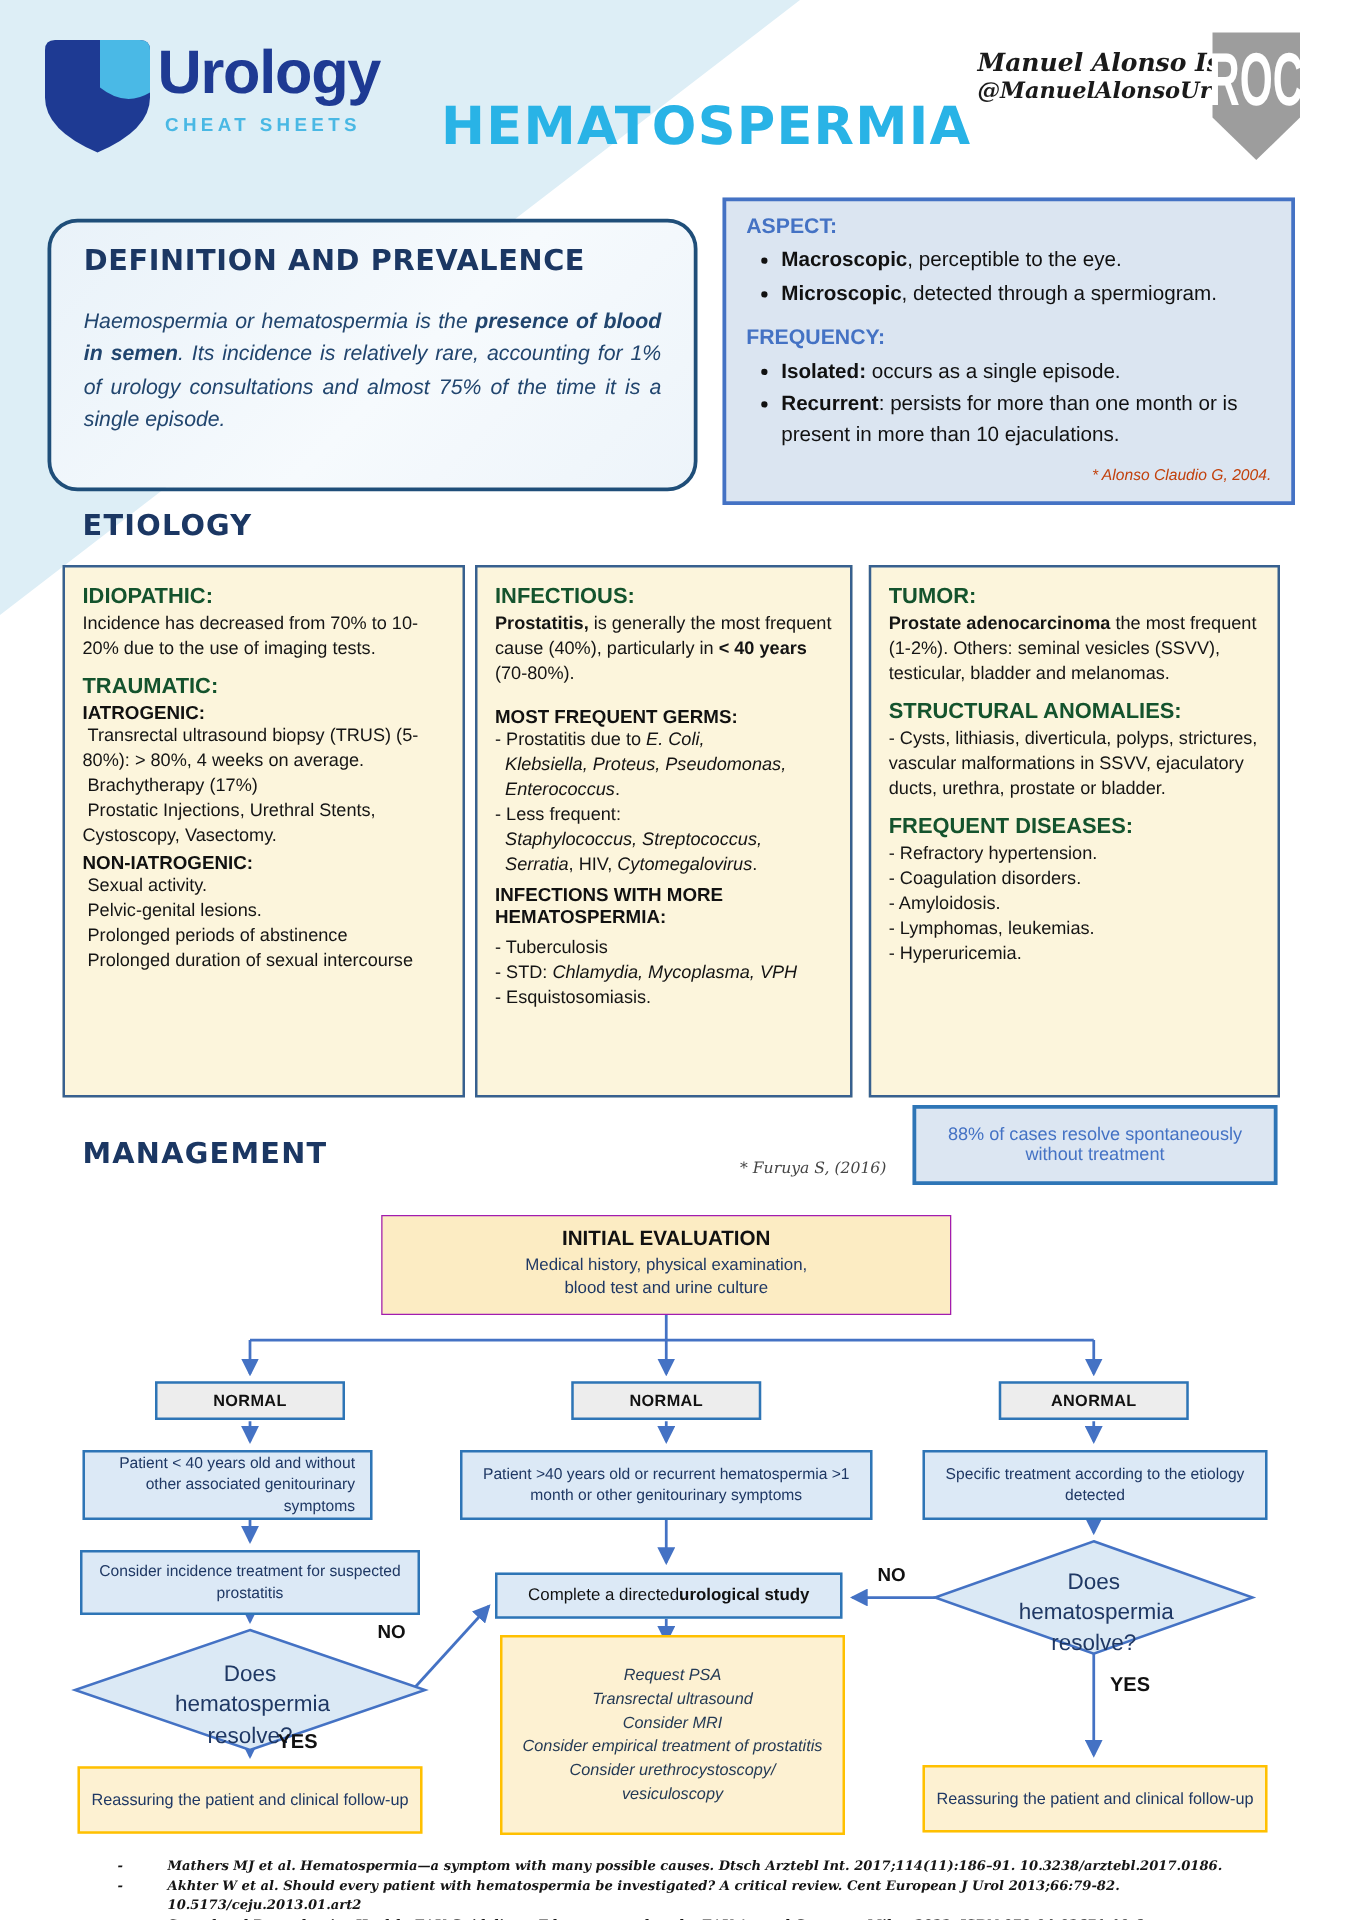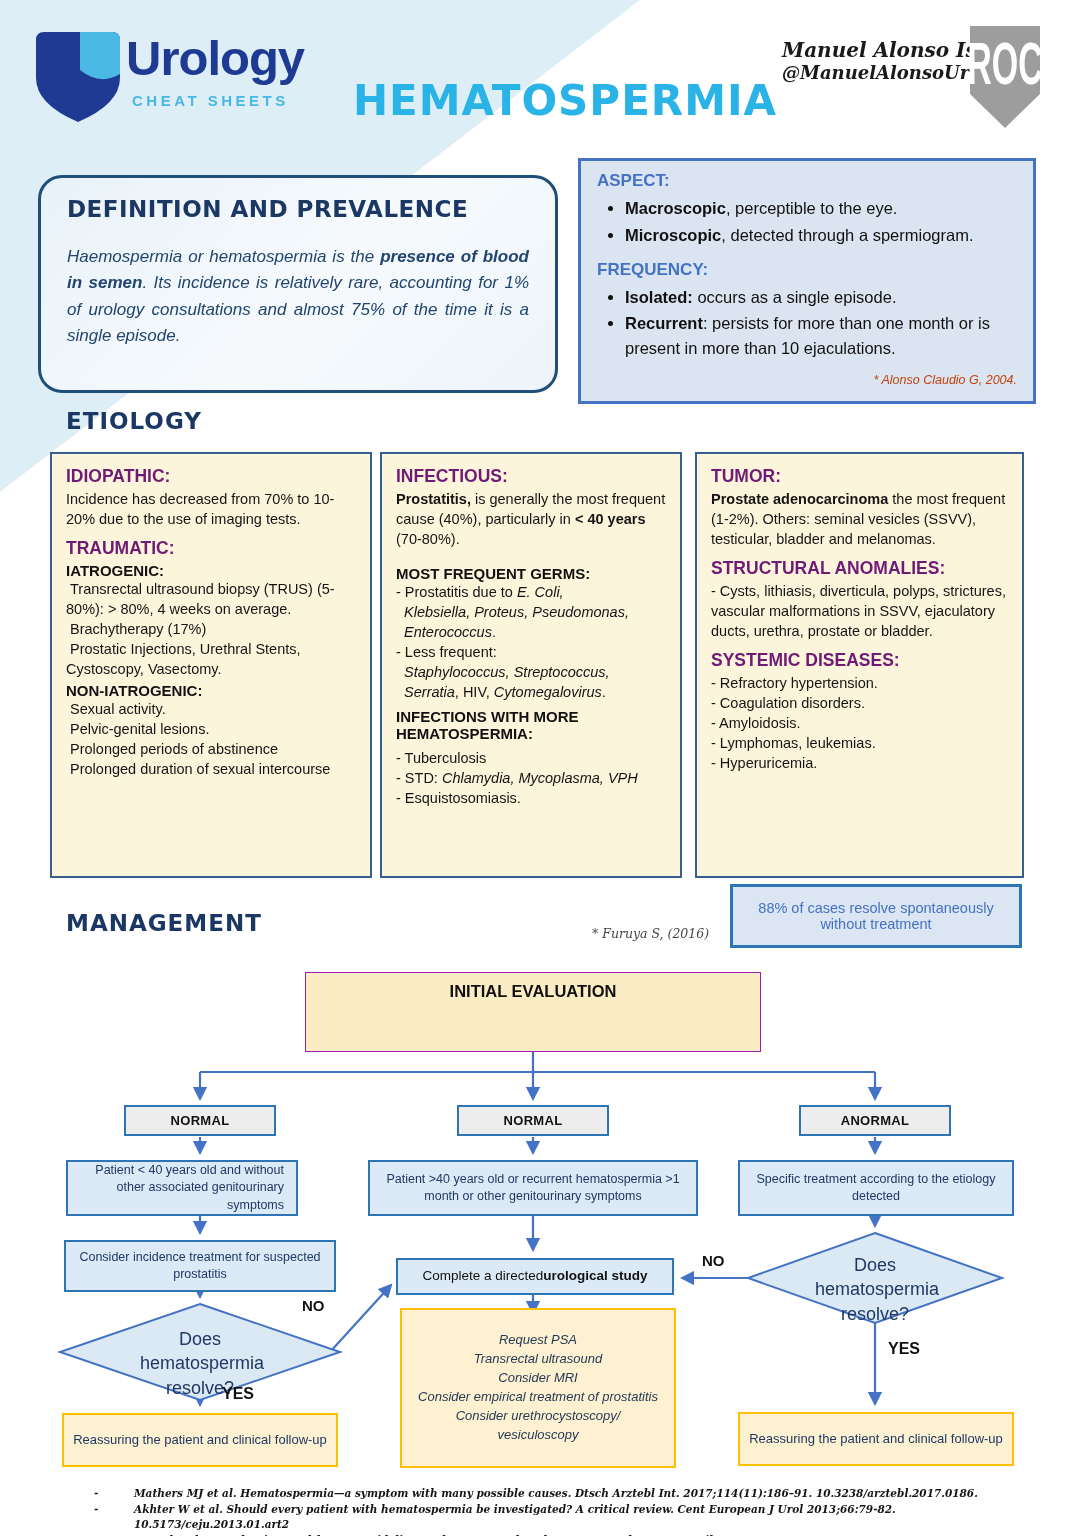--- a/index.html
+++ b/index.html
@@ -31,21 +31,21 @@
   .cite{font-size:12.5px;font-style:italic;color:#c2410c;text-align:right;margin-top:6px;}
   
   .h-sec{font-size:23px;font-weight:bold;color:#1b3763;letter-spacing:1px;font-family:"DejaVu Sans",sans-serif;}
   .h-etiology{left:66px;top:408px;}
   .h-management{left:66px;top:910px;}
   
   .et-box{top:452px;height:426px;background:#fcf5dc;border:2px solid #37608f;box-sizing:border-box;padding:12px 14px;}
   .et1{left:50px;width:322px;}
   .et2{left:380px;width:302px;}
   .et3{left:695px;width:329px;}
-  .et-title{font-size:17.5px;font-weight:bold;color:#701a75;margin:9px 0 2px 0;}
+  .et-title{font-size:17.5px;font-weight:bold;color:#14532d;margin:9px 0 2px 0;}
   .et-title.first{margin-top:0;}
   .et-sub{font-size:15px;font-weight:bold;color:#111;margin-top:3px;}
   .et-body{font-size:14.5px;color:#141414;line-height:1.38;white-space:pre-line;}
   
   .furuya{left:592px;top:926px;font-size:12.5px;font-style:italic;color:#454545;font-family:"DejaVu Serif",serif;}
   .note-box{left:730px;top:884px;width:292px;height:64px;border:3px solid #2e75b6;background:#dce6f2;
             box-sizing:border-box;display:flex;align-items:center;justify-content:center;text-align:center;
             font-size:14.5px;color:#4472c4;padding:4px 4px;}
   
   .flow-svg{left:0;top:0;pointer-events:none;}
@@ -158,21 +158,21 @@
     <div class="et-body" style="margin-top:6px;">- Tuberculosis
 - STD: <i>Chlamydia, Mycoplasma, VPH</i>
 - Esquistosomiasis.</div>
   </div>
 
   <div class="abs et-box et3">
     <div class="et-title first">TUMOR:</div>
     <div class="et-body"><b>Prostate adenocarcinoma</b> the most frequent (1-2%). Others: seminal vesicles (SSVV), testicular, bladder and melanomas.</div>
     <div class="et-title">STRUCTURAL ANOMALIES:</div>
     <div class="et-body">- Cysts, lithiasis, diverticula, polyps, strictures, vascular malformations in SSVV, ejaculatory ducts, urethra, prostate or bladder.</div>
-    <div class="et-title">SYSTEMIC DISEASES:</div>
+    <div class="et-title">FREQUENT DISEASES:</div>
     <div class="et-body">- Refractory hypertension.
 - Coagulation disorders.
 - Amyloidosis.
 - Lymphomas, leukemias.
 - Hyperuricemia.</div>
   </div>
 
   <div class="abs h-sec h-management">MANAGEMENT</div>
   <div class="abs furuya">* Furuya S, (2016)</div>
   <div class="abs note-box">88% of cases resolve spontaneously without treatment</div>
@@ -201,20 +201,22 @@
       <path d="M533 1295 V1313" marker-end="url(#arw)"></path>
       <path d="M748 1278 H682" marker-end="url(#arw)"></path>
       <path d="M875 1323 V1404" marker-end="url(#arw)"></path>
     </g>
     <polygon points="200,1304 340,1352 200,1400 60,1352" fill="#dbe9f5" stroke="#4472c4" stroke-width="2"></polygon>
     <polygon points="875,1233 1002,1278 875,1323 748,1278" fill="#dbe9f5" stroke="#4472c4" stroke-width="2"></polygon>
   </svg>
 
   <div class="abs init-box">
     <div class="init-title">INITIAL EVALUATION</div>
+    <div class="init-sub">Medical history, physical examination,
+blood test and urine culture</div>
   </div>
 
   <div class="abs tri-box tb-l">NORMAL</div>
   <div class="abs tri-box tb-m">NORMAL</div>
   <div class="abs tri-box tb-r">ANORMAL</div>
 
   <div class="abs info-box pb-l">Patient &lt; 40 years old and without other associated genitourinary symptoms</div>
   <div class="abs info-box pb-m">Patient &gt;40 years old or recurrent hematospermia &gt;1 month or other genitourinary symptoms</div>
   <div class="abs info-box pb-r">Specific treatment according to the etiology detected</div>
 

